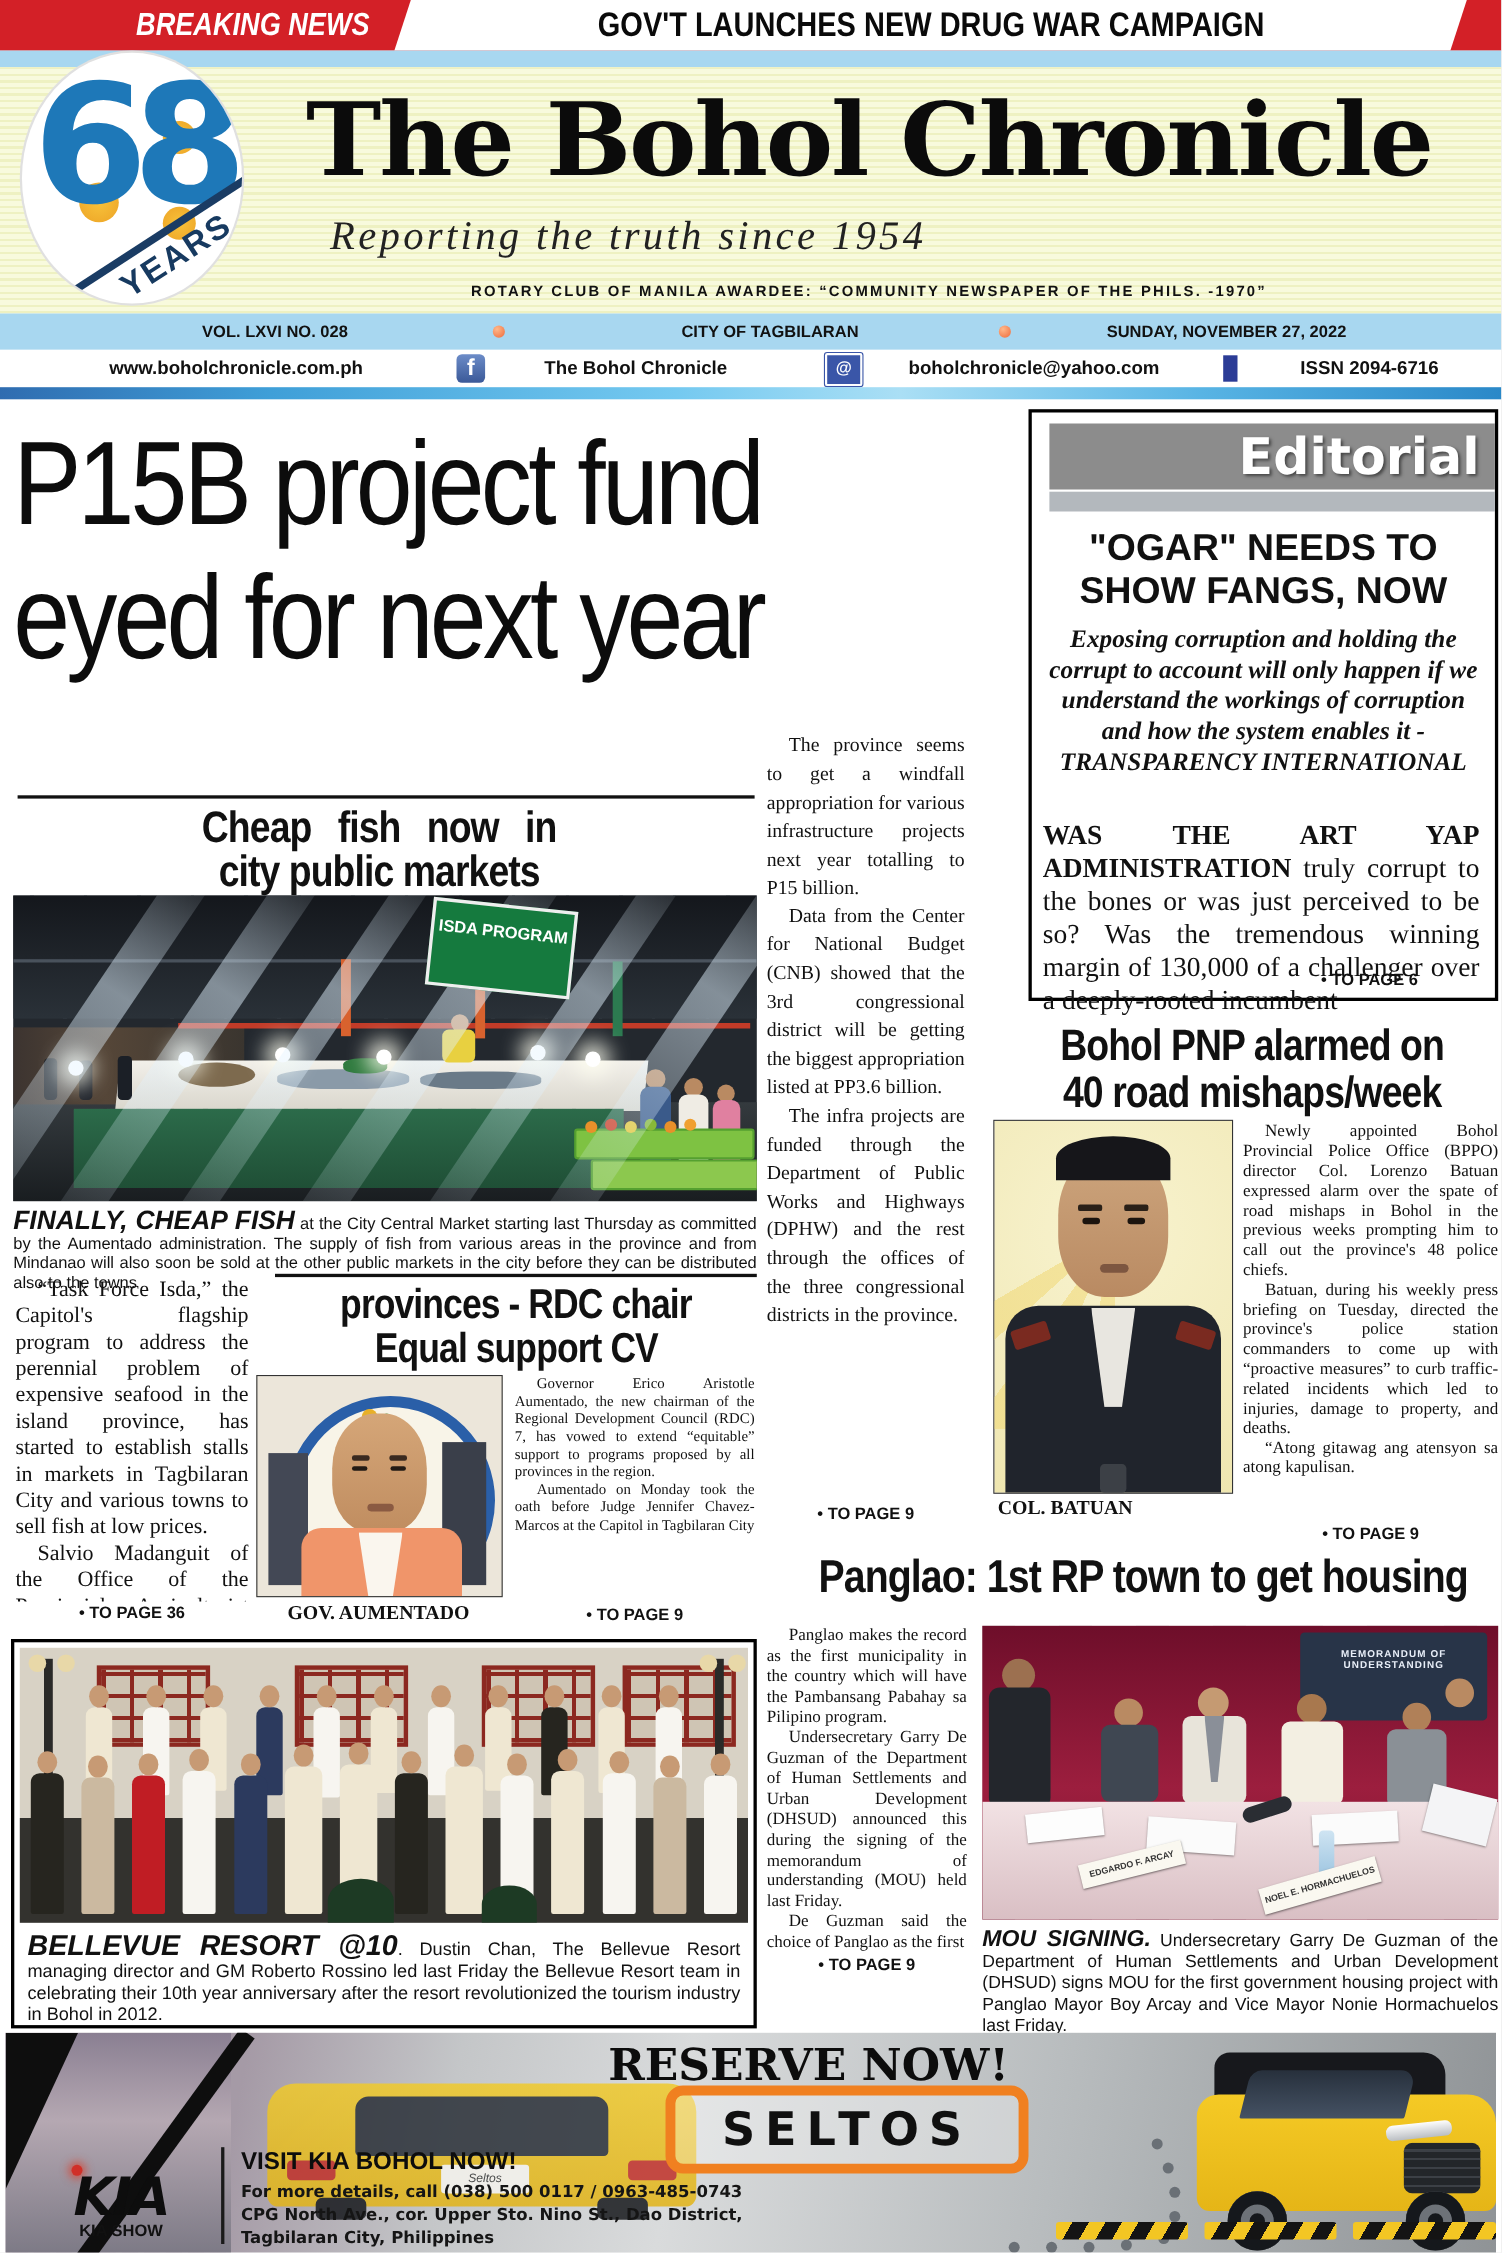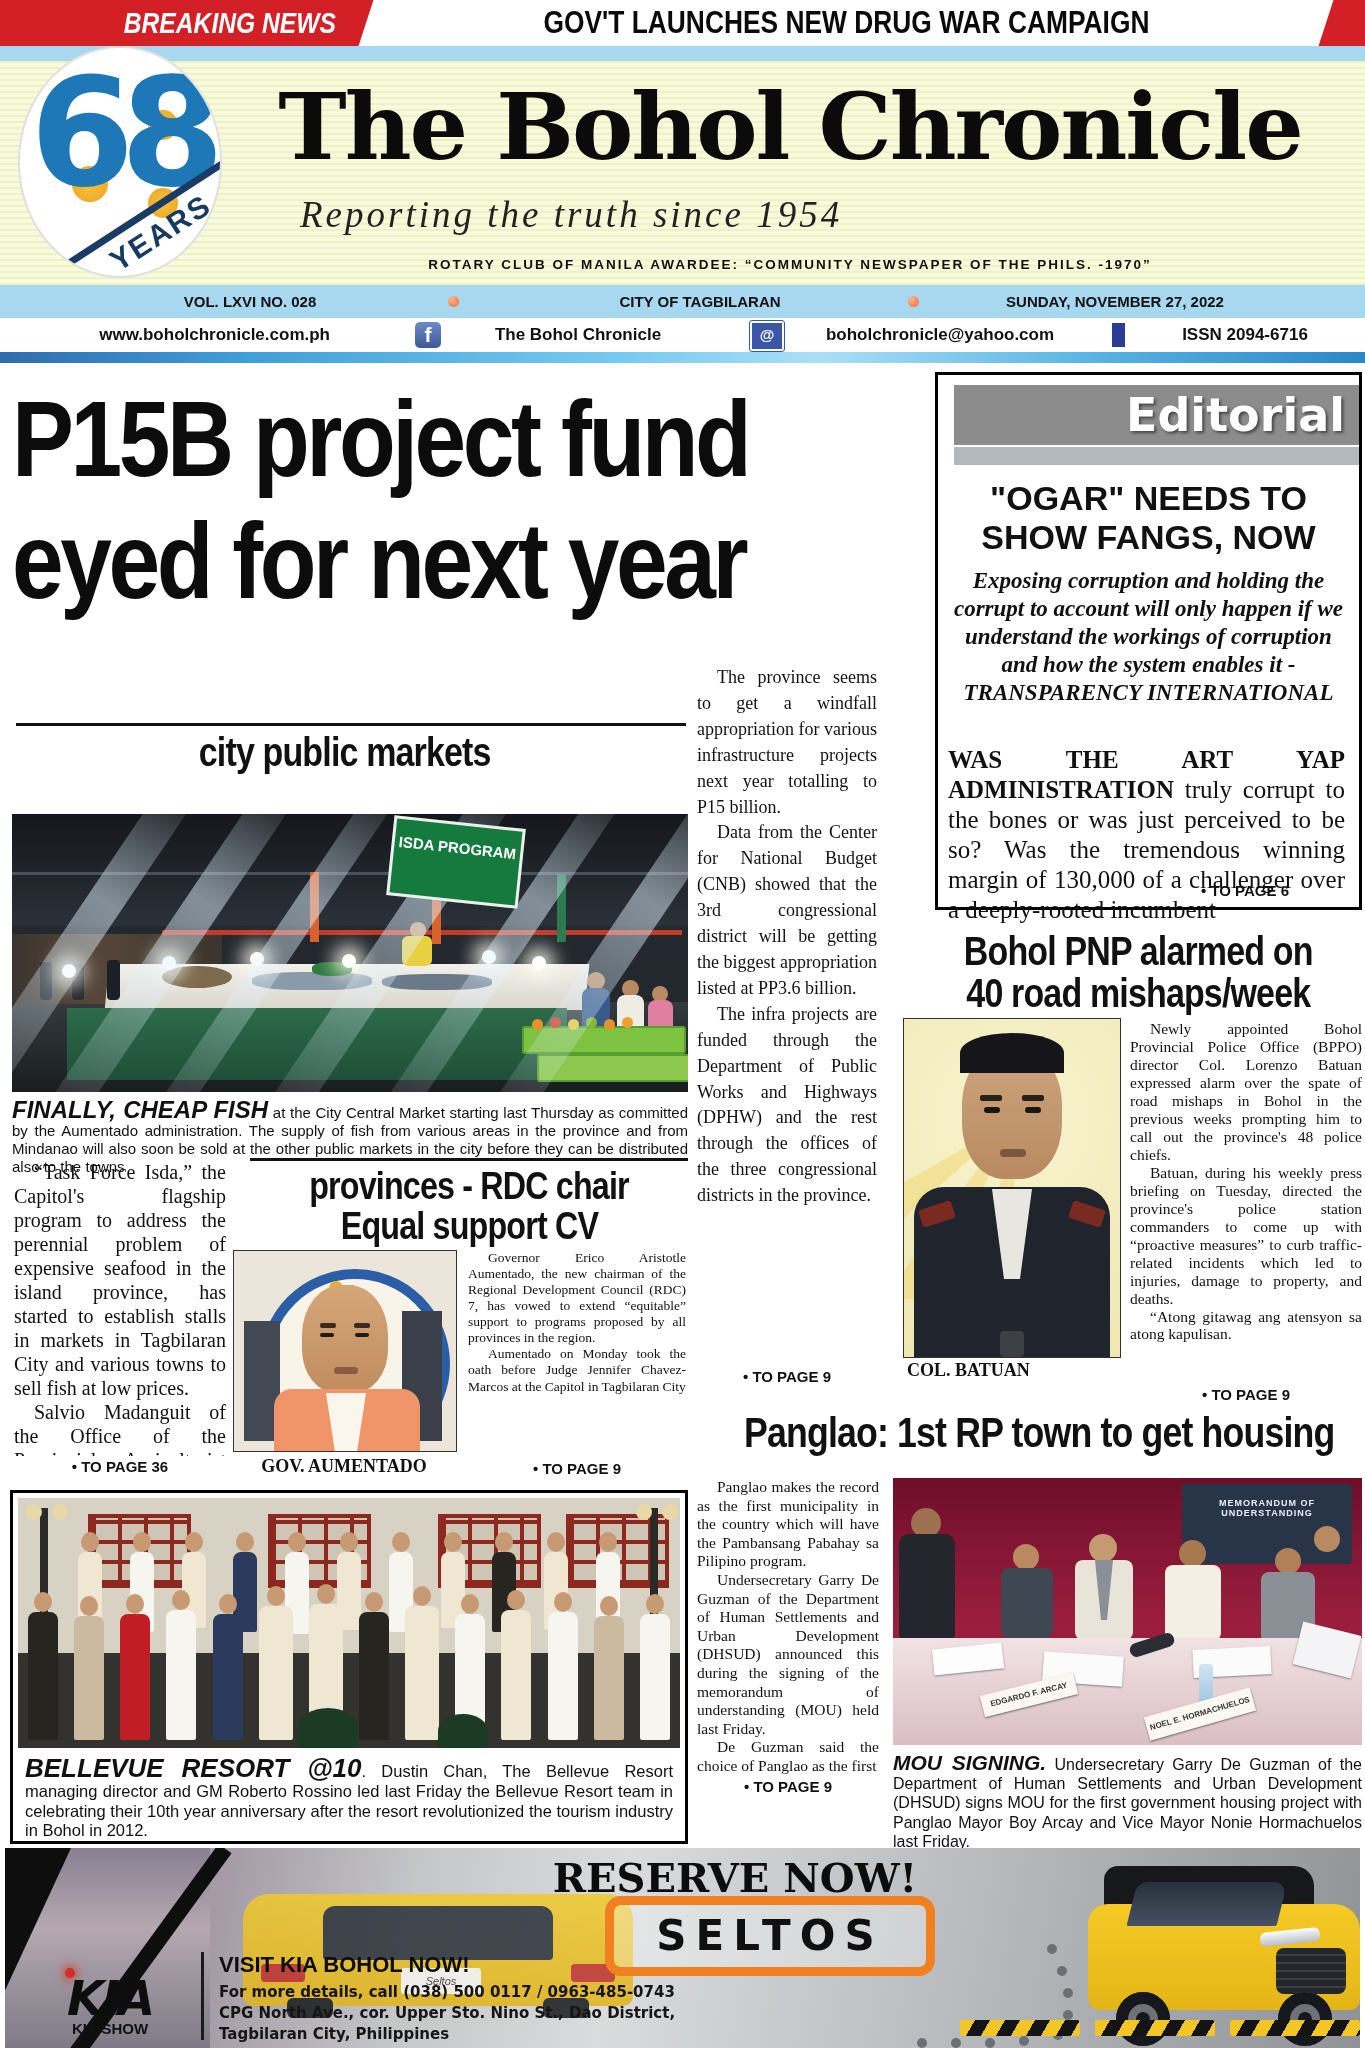--- a/index.html
+++ b/index.html
@@ -3,21 +3,21 @@
 <meta charset="utf-8">
 <style>
   html,body{margin:0;padding:0;background:#e8e8e8}
   #page{position:relative;width:1365px;height:2048px;background:#fff;overflow:hidden;
         font-family:"Liberation Sans",sans-serif;color:#111}
   .abs{position:absolute}
   .serif{font-family:"Liberation Serif",serif}
   p{margin:0}
   .cond{display:inline-block;transform:scaleX(.85);transform-origin:center;white-space:nowrap}
   .cond-l{display:inline-block;transform:scaleX(.86);transform-origin:left center;white-space:nowrap}
-  .headline{font-weight:bold;letter-spacing:-4px;line-height:122px;font-size:108px;color:#0c0c0c}
+  .headline{font-weight:normal;letter-spacing:-4px;line-height:122px;font-size:108px;color:#0c0c0c}
   .col p{text-align:justify;text-indent:20px}
   .jump{font-family:"Liberation Sans",sans-serif;font-weight:bold;text-align:center}
   .photo{overflow:hidden}
   
   .breaking{background:#d32027}
   .bbox{background:#fff;transform:skewX(-18deg)}
   .masthead{background:repeating-linear-gradient(0deg,#eef1c2 0 2px,#f8fadd 2px 6px)}
   .bluebar{background:#a8d7f0}
   .dot{width:11px;height:11px;border-radius:50%;background:radial-gradient(circle at 35% 30%,#ffb88a,#ef6a3a)}
   .gradstrip{background:linear-gradient(90deg,#2f6cb0,#3f9fd8 18%,#74c9f0 45%,#aadff5 60%,#58b4e4 80%,#2a88c8)}
@@ -104,20 +104,21 @@
   </div>
   <div class="abs gradstrip" style="left:0;top:352px;width:1365px;height:11px"></div>
 
   <div class="abs headline" style="left:12px;top:378px;width:910px">
     <div><span class="cond-l">P15B project fund</span></div>
     <div><span class="cond-l">eyed for next year</span></div>
   </div>
   <div class="abs" style="left:16px;top:723px;width:670px;height:3px;background:#111"></div>
 
   <div class="abs" style="left:95px;top:732px;width:500px;text-align:center;font-weight:bold;font-size:40px;line-height:40px;letter-spacing:-1px">
+    <div><span class="cond" style="word-spacing:.45em">Cheap fish now in</span></div>
     <div><span class="cond">city public markets</span></div>
   </div>
 
   <div class="abs photo mk" style="left:12px;top:814px;width:676px;height:278px">
     <div class="abs" style="left:0;top:0;width:676px;height:112px;background:linear-gradient(#14171c,#2a3138),repeating-linear-gradient(75deg,transparent 0 44px,#39424c 44px 47px)"></div>
     <div class="abs" style="left:0;top:58px;width:676px;height:3px;background:#49525c"></div>
     <div class="abs" style="left:0;top:188px;width:676px;height:90px;background:linear-gradient(#343a3e,#191d20)"></div>
     <div class="abs" style="left:0;top:120px;width:210px;height:70px;background:linear-gradient(90deg,#3c3430,#554638 40%,#3a352f)"></div>
     <div class="abs" style="left:150px;top:116px;width:520px;height:5px;background:#c23b28"></div>
     <div class="abs" style="left:298px;top:58px;width:9px;height:70px;background:#d8622e"></div>

